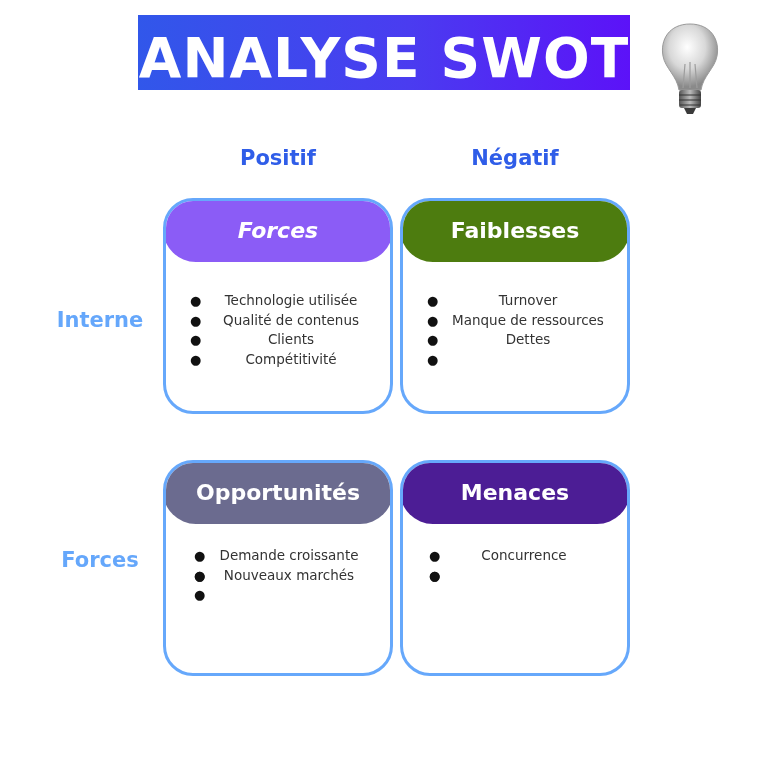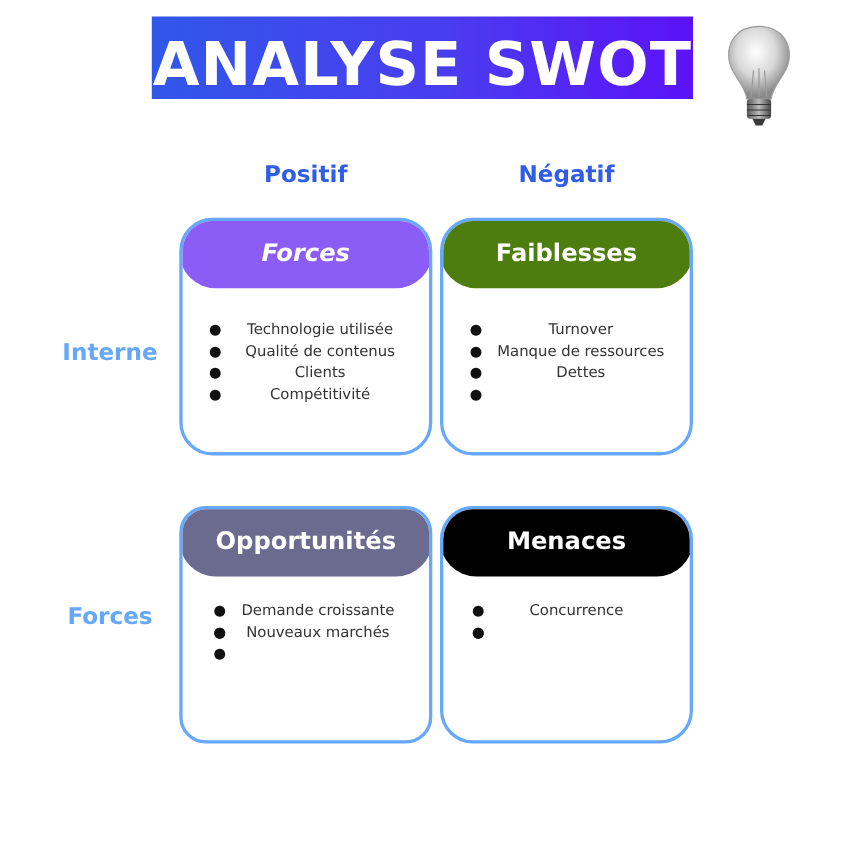--- a/index.html
+++ b/index.html
@@ -97,30 +97,30 @@
 <div class="card" style="left:400px; top:198px; height:216px;">
   <div class="card-header" style="background:#4d7c0f;">Faiblesses</div>
   <ul class="card-list" style="margin-top:29px;">
     <li><span class="bullet">●</span><span>Turnover</span></li>
     <li><span class="bullet">●</span><span>Manque de ressources</span></li>
     <li><span class="bullet">●</span><span>Dettes</span></li>
     <li><span class="bullet">●</span></li>
   </ul>
 </div>
 
-<div class="card" style="left:163px; top:460px; height:216px;border-radius:24px;">
+<div class="card" style="left:163px; top:460px; height:216px;">
   <div class="card-header" style="background:#6b6b8f;">Opportunités</div>
   <ul class="card-list" style="margin-top:22px; padding-right:20px; padding-left:28px;">
     <li><span class="bullet">●</span><span>Demande croissante</span></li>
     <li><span class="bullet">●</span></li>
     <li><span class="bullet">●</span><span>Nouveaux marchés</span></li>
     <li><span class="bullet">●</span></li>
   </ul>
 </div>
 
 <div class="card" style="left:400px; top:460px; height:216px;">
-  <div class="card-header" style="background:#000000;">Menaces</div>
+  <div class="card-header" style="background:#4c1d95;">Menaces</div>
   <ul class="card-list" style="margin-top:22px; padding-right:22px; padding-left:26px;">
     <li><span class="bullet">●</span><span>Concurrence</span></li>
     <li><span class="bullet">●</span></li>
     <li><span class="bullet">●</span></li>
   </ul>
 </div>
 
 </body></html>

